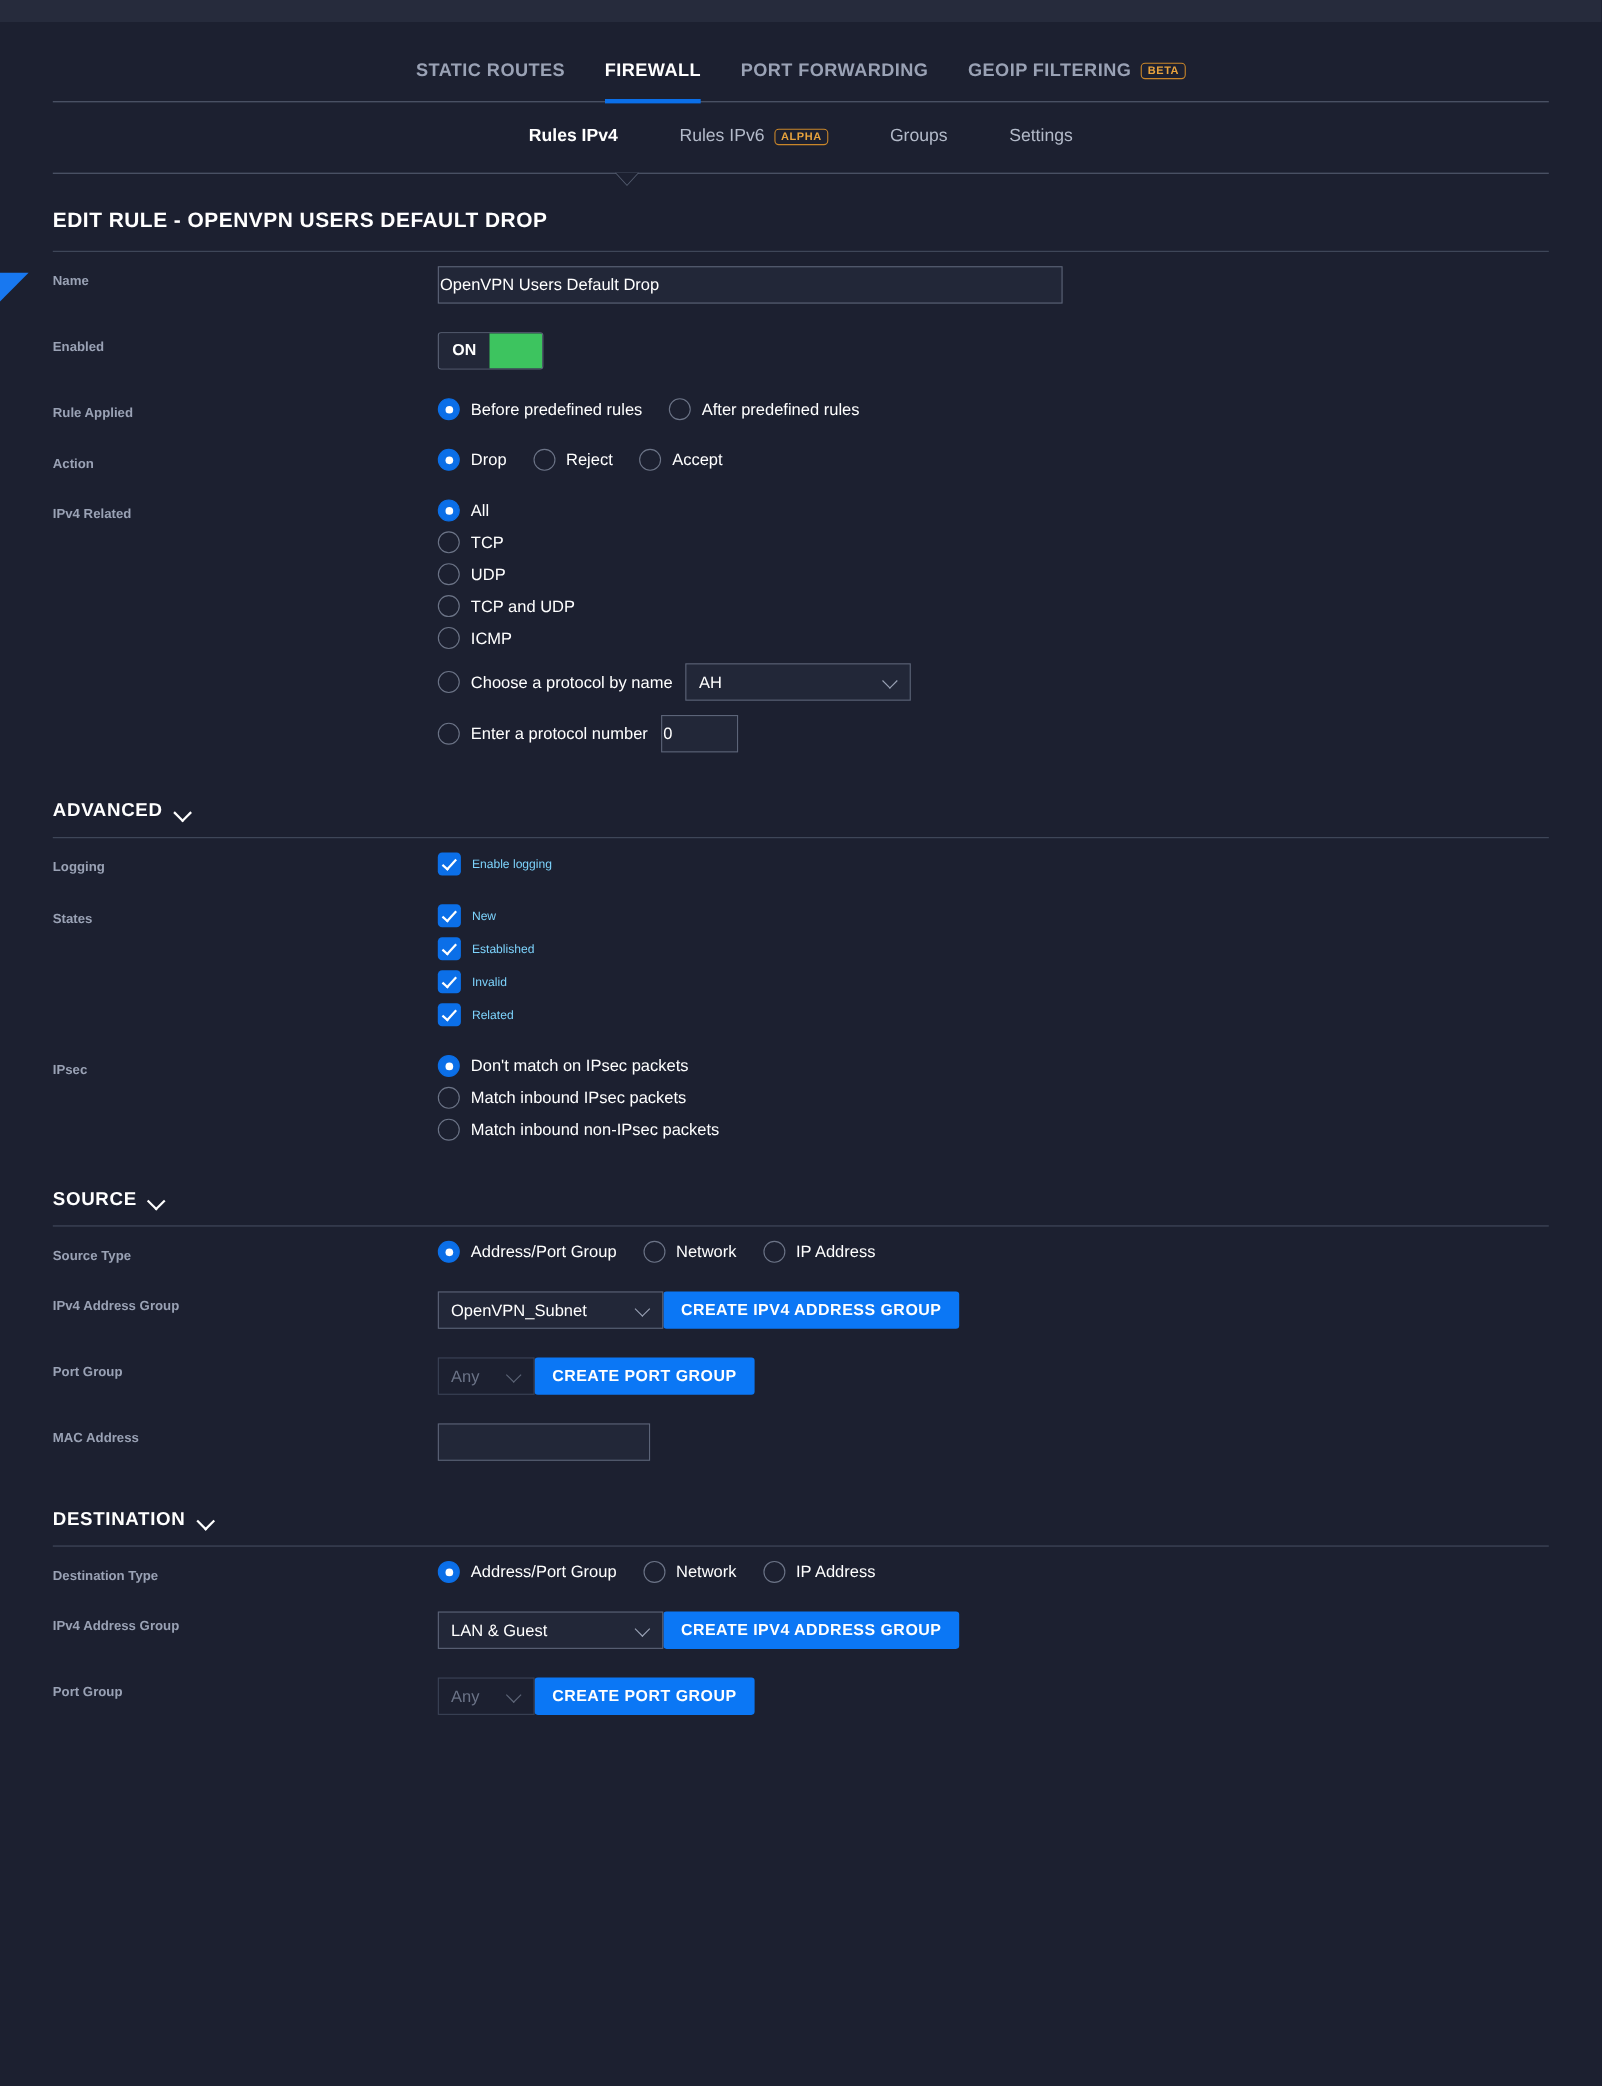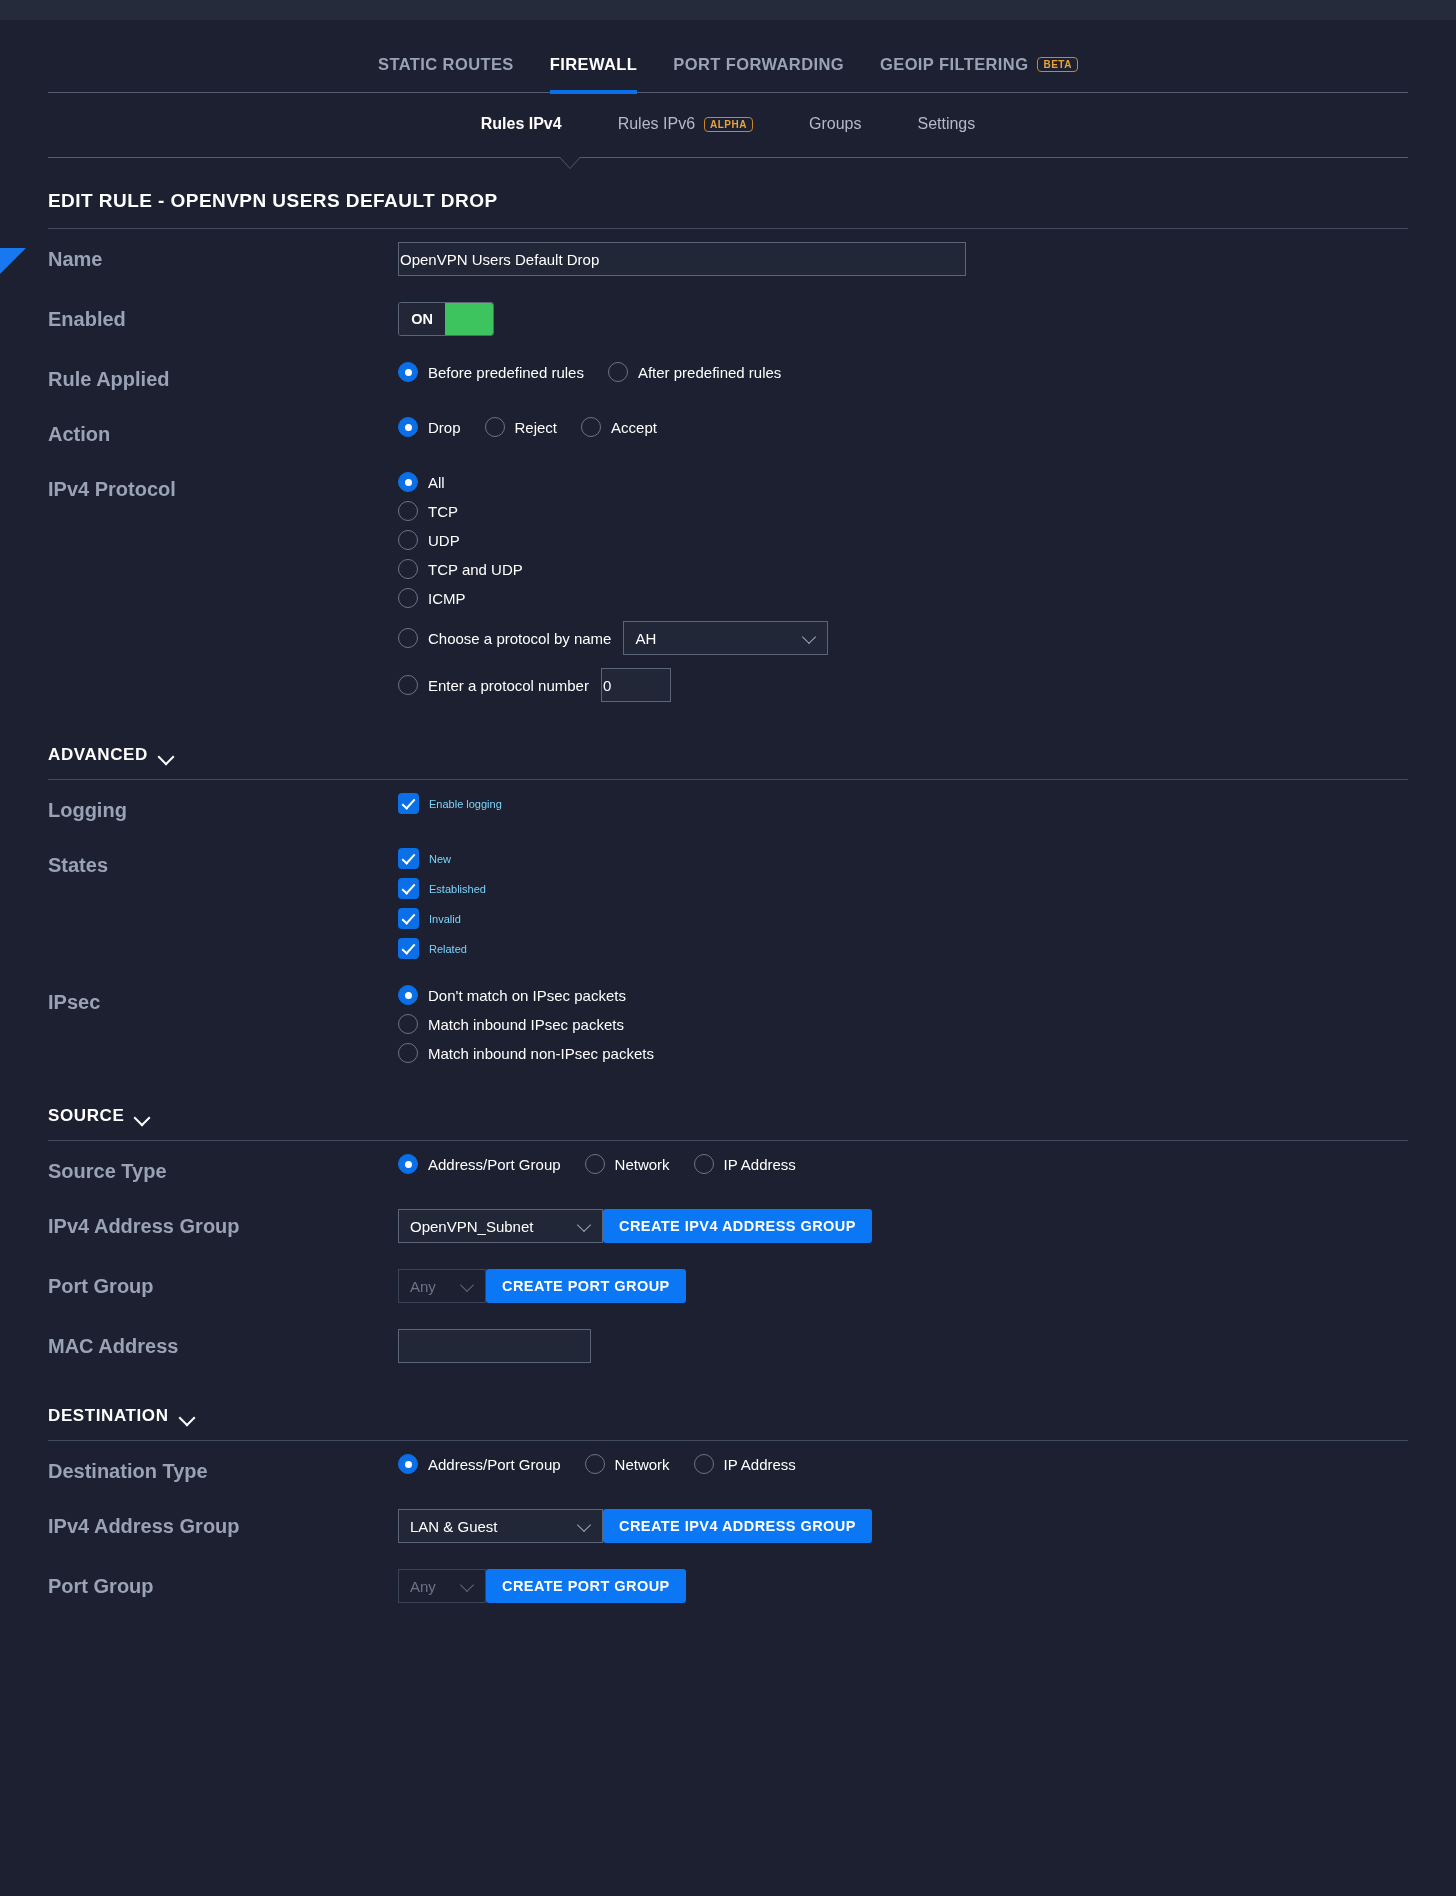--- a/index.html
+++ b/index.html
@@ -158,21 +158,21 @@
 
   
   .row {
     display: flex;
     align-items: flex-start;
     padding: 13px 0;
   }
   .row-label {
     width: 350px;
     flex: 0 0 350px;
-    font-size: 20px;
+    font-size: 12px;
     font-weight: 600;
     color: #9aa2b5;
     padding-top: 6px;
   }
   .row-field { flex: 1; }
 
   
   .text-input {
     background: #222738;
     border: 1px solid #5c6478;
@@ -437,21 +437,21 @@
         </div>
         <div class="radio-opt">
           <span class="radio"></span>
           <span class="radio-text">Accept</span>
         </div>
       </div>
     </div>
   </div>
 
   <div class="row">
-    <div class="row-label">IPv4 Protocol</div>
+    <div class="row-label">IPv4 Related</div>
     <div class="row-field">
       <div class="radio-col">
         <div class="radio-opt">
           <span class="radio sel"></span>
           <span class="radio-text">All</span>
         </div>
         <div class="radio-opt">
           <span class="radio"></span>
           <span class="radio-text">TCP</span>
         </div>

